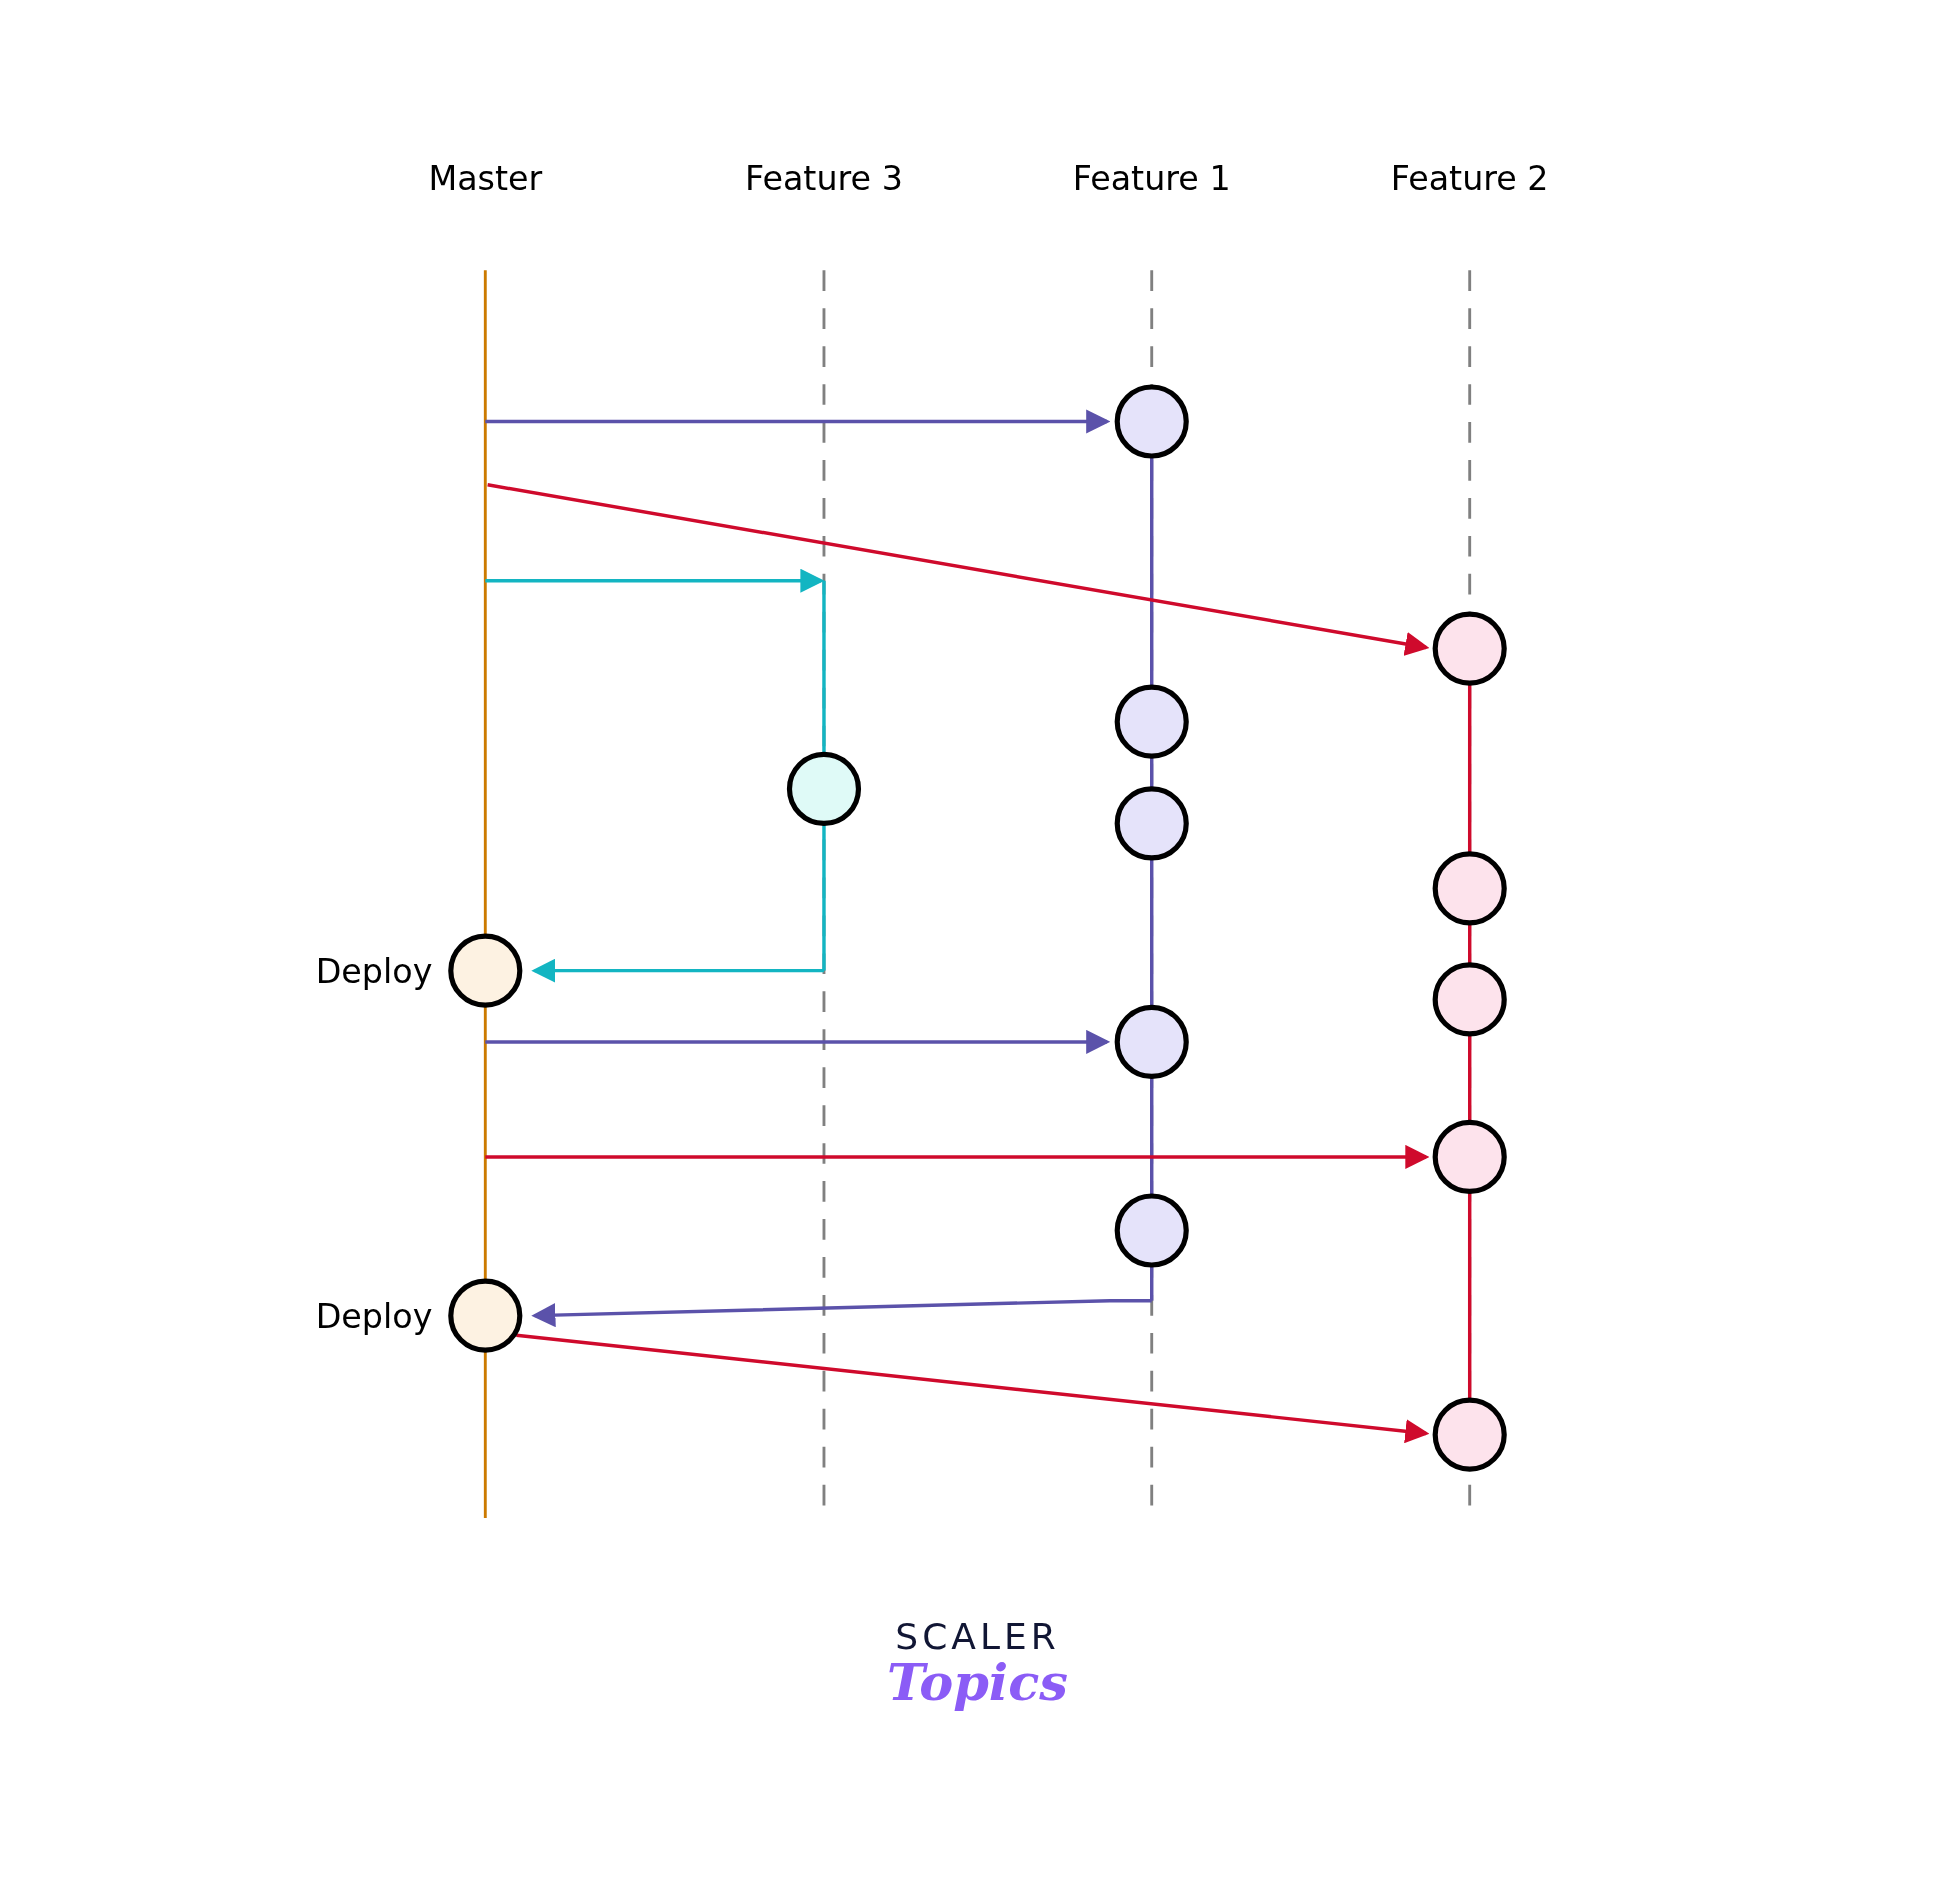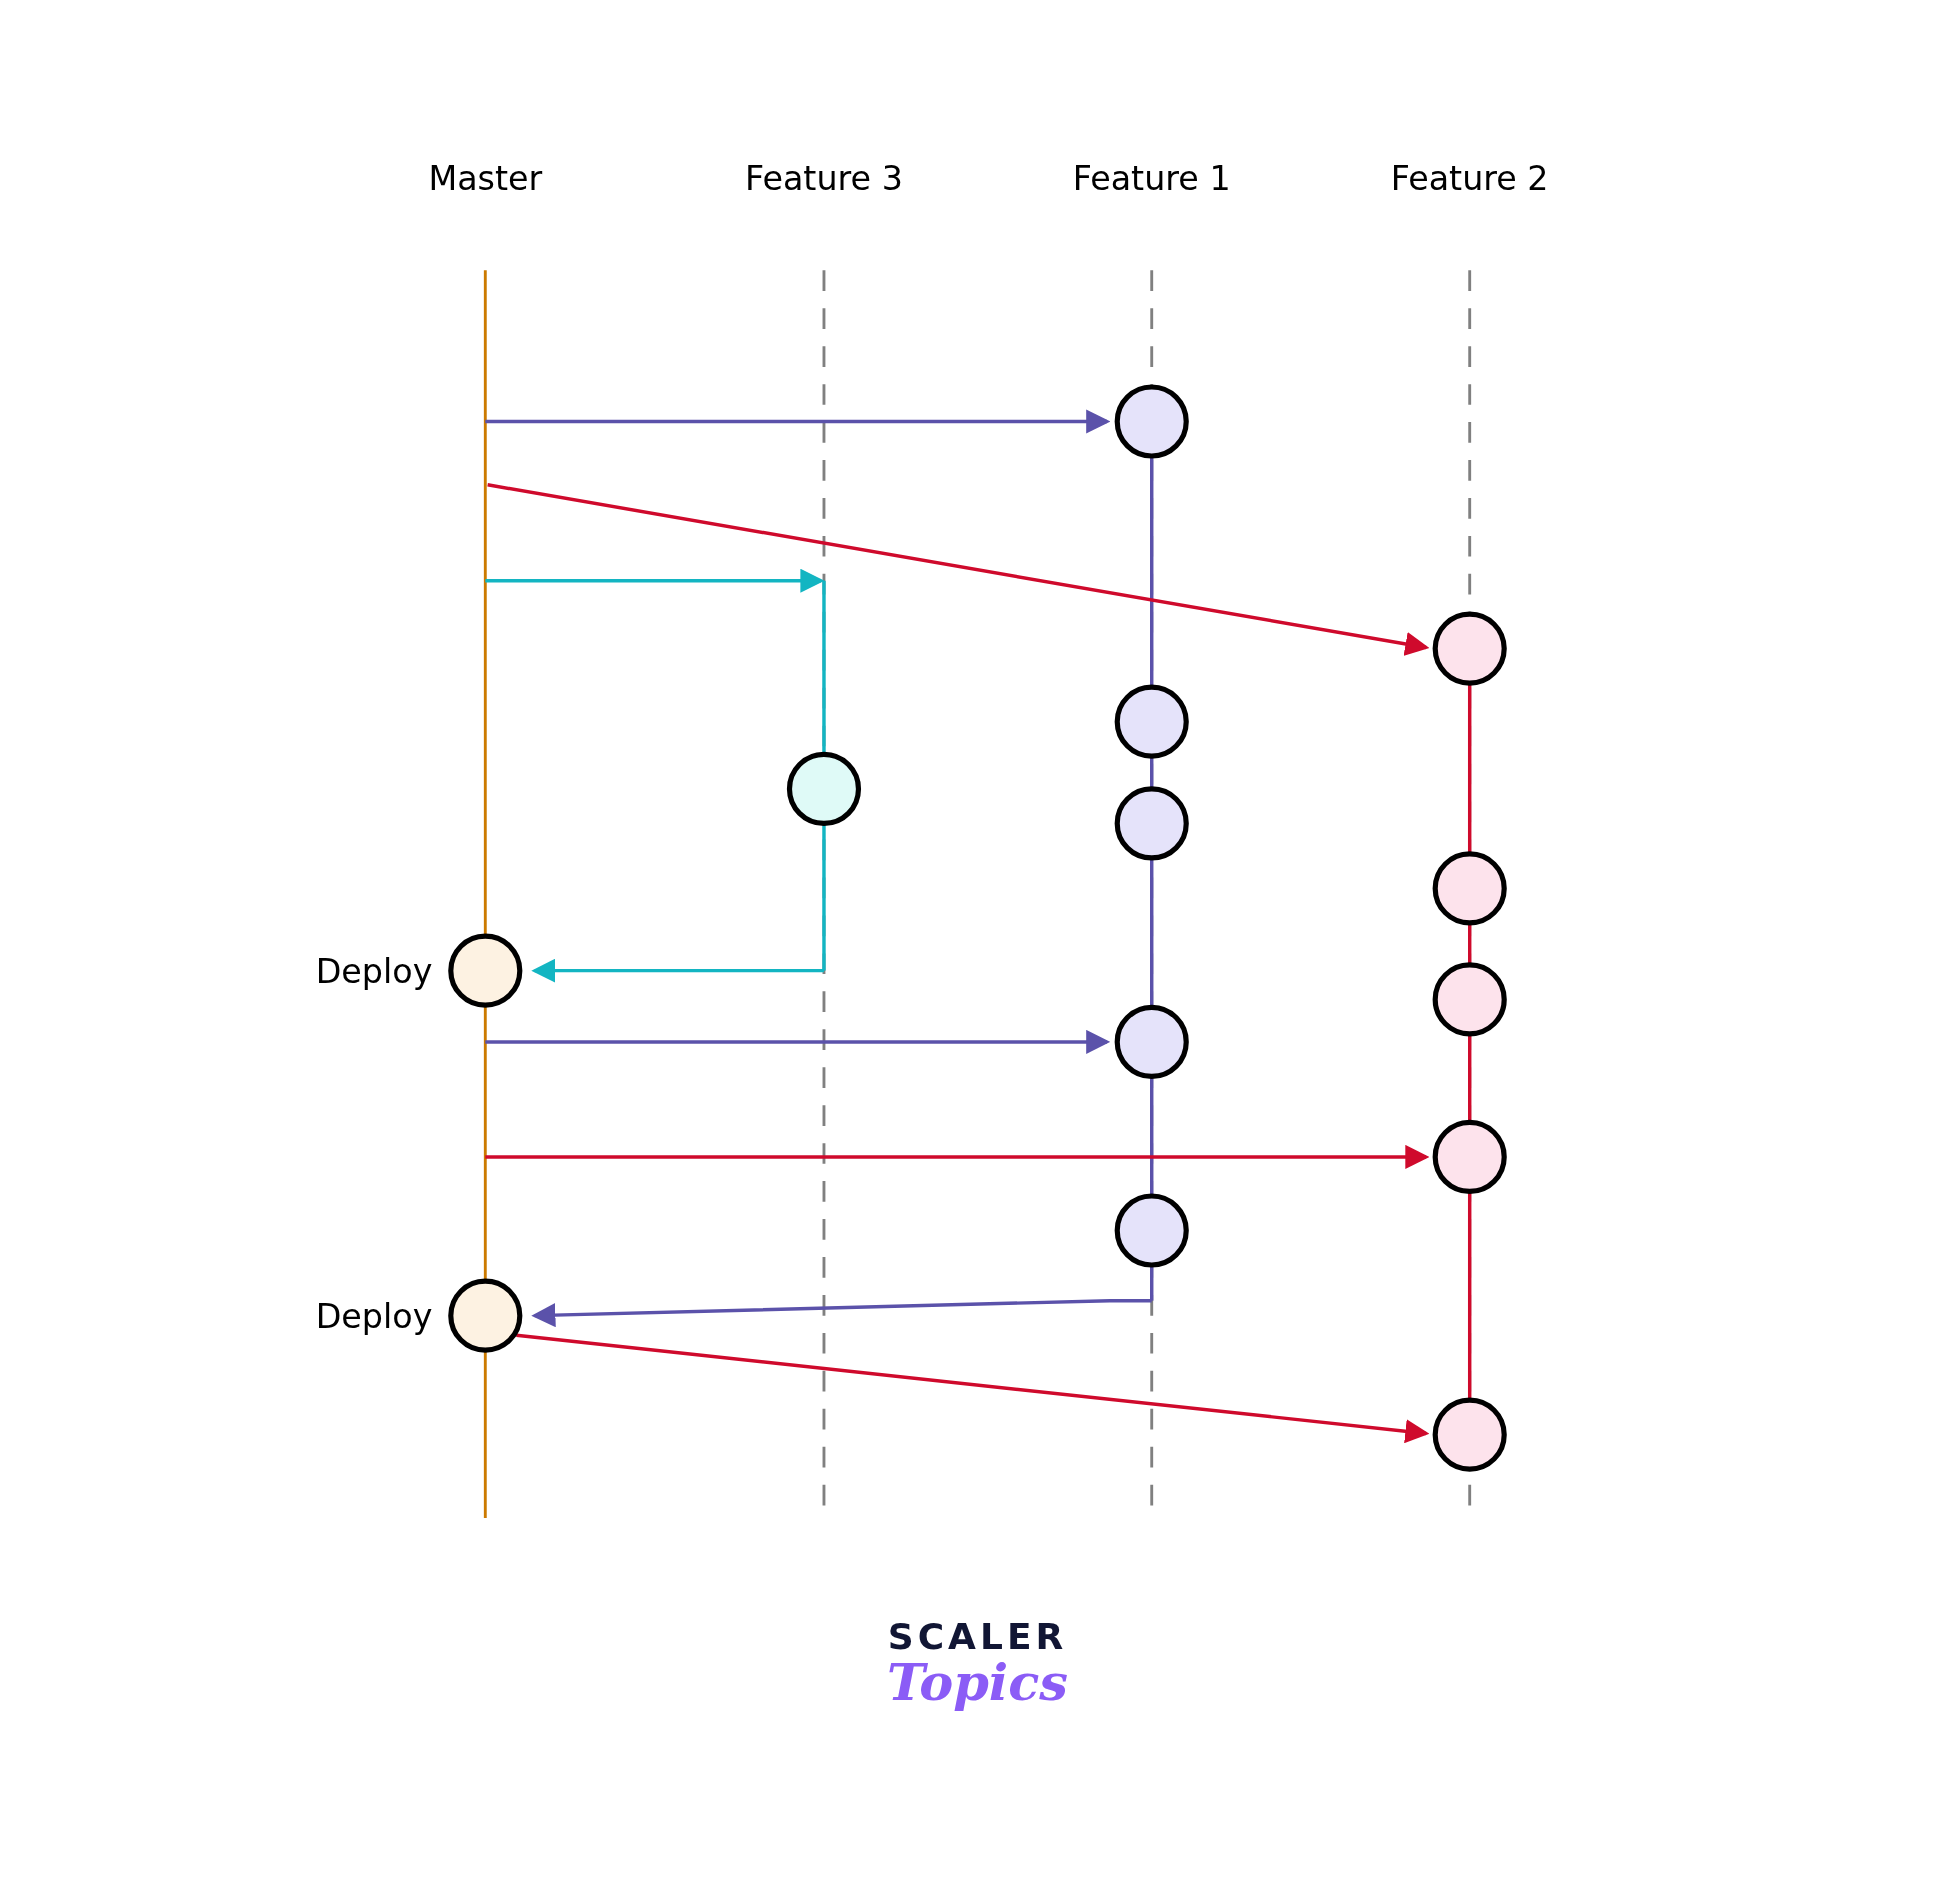--- a/index.html
+++ b/index.html
@@ -40,21 +40,21 @@
   .logo-wrap {
     position: absolute;
     left: 822px;
     top: 1619px;
     width: 311px;
     text-align: center;
     user-select: none;
   }
   .logo-scaler {
     font-family: "DejaVu Sans", "Liberation Sans", sans-serif;
-    font-weight: bold;
+    font-weight: normal;
     font-size: 36px;
     letter-spacing: 4px;
     color: #111634;
     line-height: 1;
   }
   .logo-topics {
     font-family: "DejaVu Serif", "Liberation Serif", serif;
     font-style: italic;
     font-weight: bold;
     font-size: 51px;

